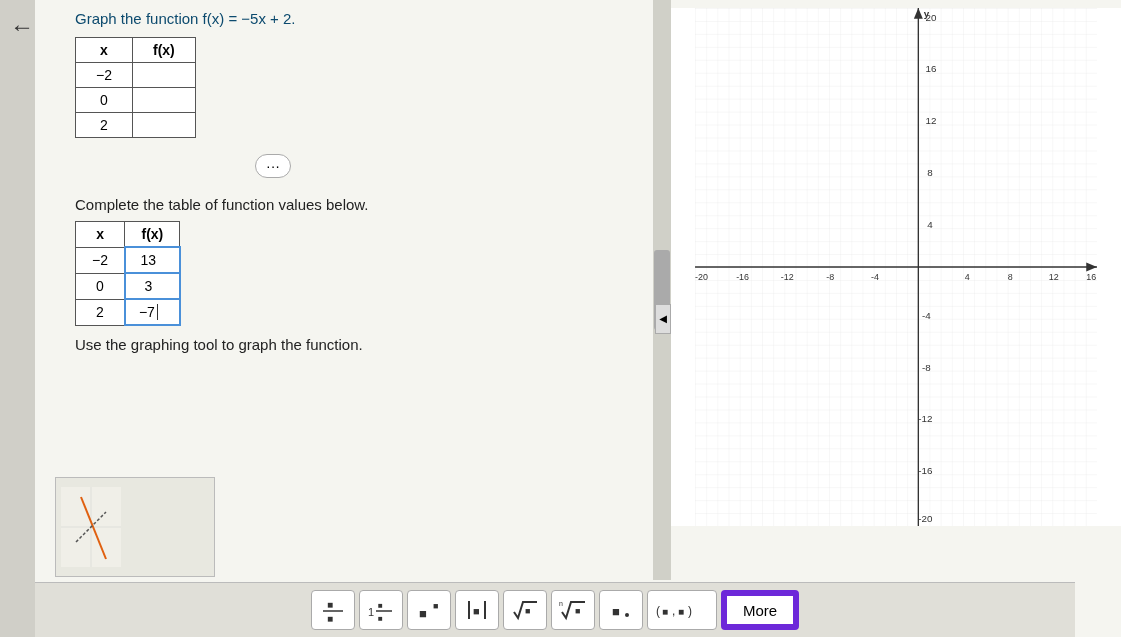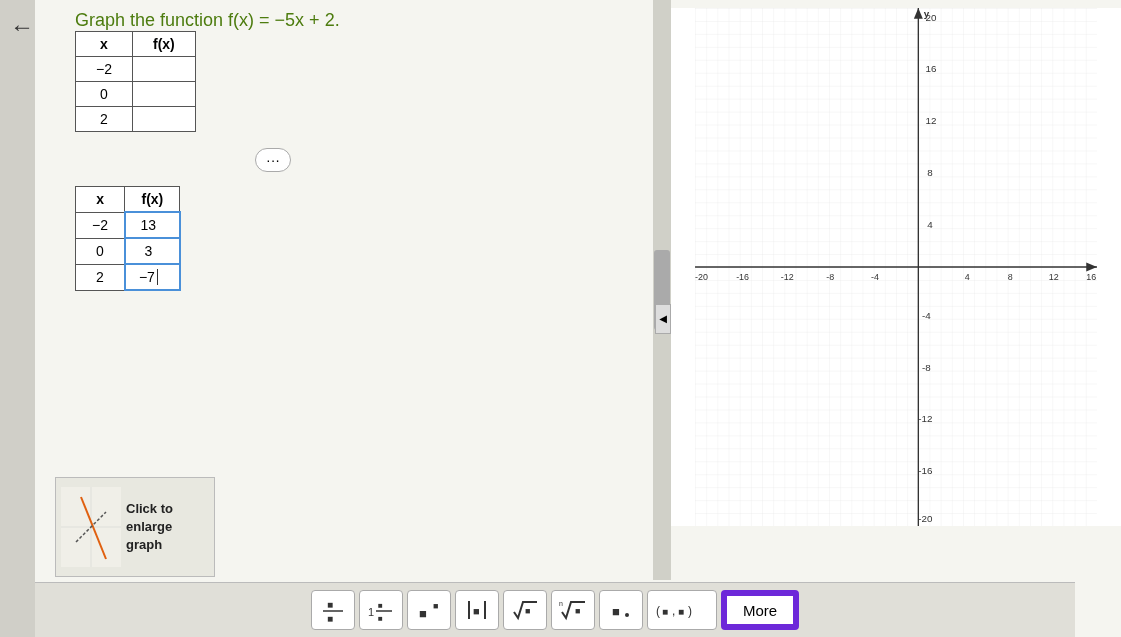--- a/index.html
+++ b/index.html
@@ -39,22 +39,23 @@
       left: 35px;
       top: 0;
       width: 635px;
       height: 637px;
       background: #f5f5f0;
       padding: 10px 20px;
     }
 
     
     .problem-title {
-      font-size: 18px;
-      color: #4d7c0f;
+      font-size: 15px;
+      color: #0c4a6e;
+      margin-bottom: 10px;
       margin-left: 20px;
     }
 
     
     .data-table {
       border-collapse: collapse;
       margin-left: 20px;
       margin-bottom: 8px;
     }
     .data-table th, .data-table td {
@@ -255,20 +256,21 @@
         <td>2</td>
         <td></td>
       </tr>
     </tbody>
   </table>
 
   <div style="margin: 6px 0; display: flex; justify-content: center; width: 350px;">
     <button class="ellipsis-btn">···</button>
   </div>
 
+  <div class="section-subtitle">Complete the table of function values below.</div>
 
   <table class="filled-table">
     <thead>
       <tr>
         <th>x</th>
         <th>f(x)</th>
       </tr>
     </thead>
     <tbody>
       <tr>
@@ -284,38 +286,38 @@
         <td class="answer-box answer-box-active">
           <div class="answer-cell-content">
             <span>−7</span>
               <span class="cursor-line"></span>
           </div>
         </td>
       </tr>
     </tbody>
   </table>
 
+  <div class="graph-instruction">Use the graphing tool to graph the function.</div>
 
 </div>
 
 <div class="enlarge-box">
   <div class="enlarge-icon">
 
     <svg width="60" height="80" viewBox="0 0 60 80">
       <rect width="60" height="80" fill="#f0efe8"></rect>
 
       <line x1="30" y1="0" x2="30" y2="80" stroke="#ccc" stroke-width="0.5"></line>
       <line x1="0" y1="40" x2="60" y2="40" stroke="#ccc" stroke-width="0.5"></line>
 
       <line x1="20" y1="10" x2="45" y2="72" stroke="#e06010" stroke-width="2"></line>
 
       <line x1="15" y1="55" x2="45" y2="25" stroke="#555" stroke-width="1.5" stroke-dasharray="3,2"></line>
     </svg>
   </div>
-  <div class="enlarge-text">Click to<br>enlarge<br>graph</div>
 </div>
 
 <div class="toolbar">
 
   <button class="toolbar-btn" title="Fraction">
     <svg width="28" height="28" viewBox="0 0 28 28">
       <text x="8" y="12" font-size="10" fill="#333">■</text>
       <line x1="4" y1="15" x2="24" y2="15" stroke="#333" stroke-width="1.5"></line>
       <text x="8" y="26" font-size="10" fill="#333">■</text>
     </svg>

